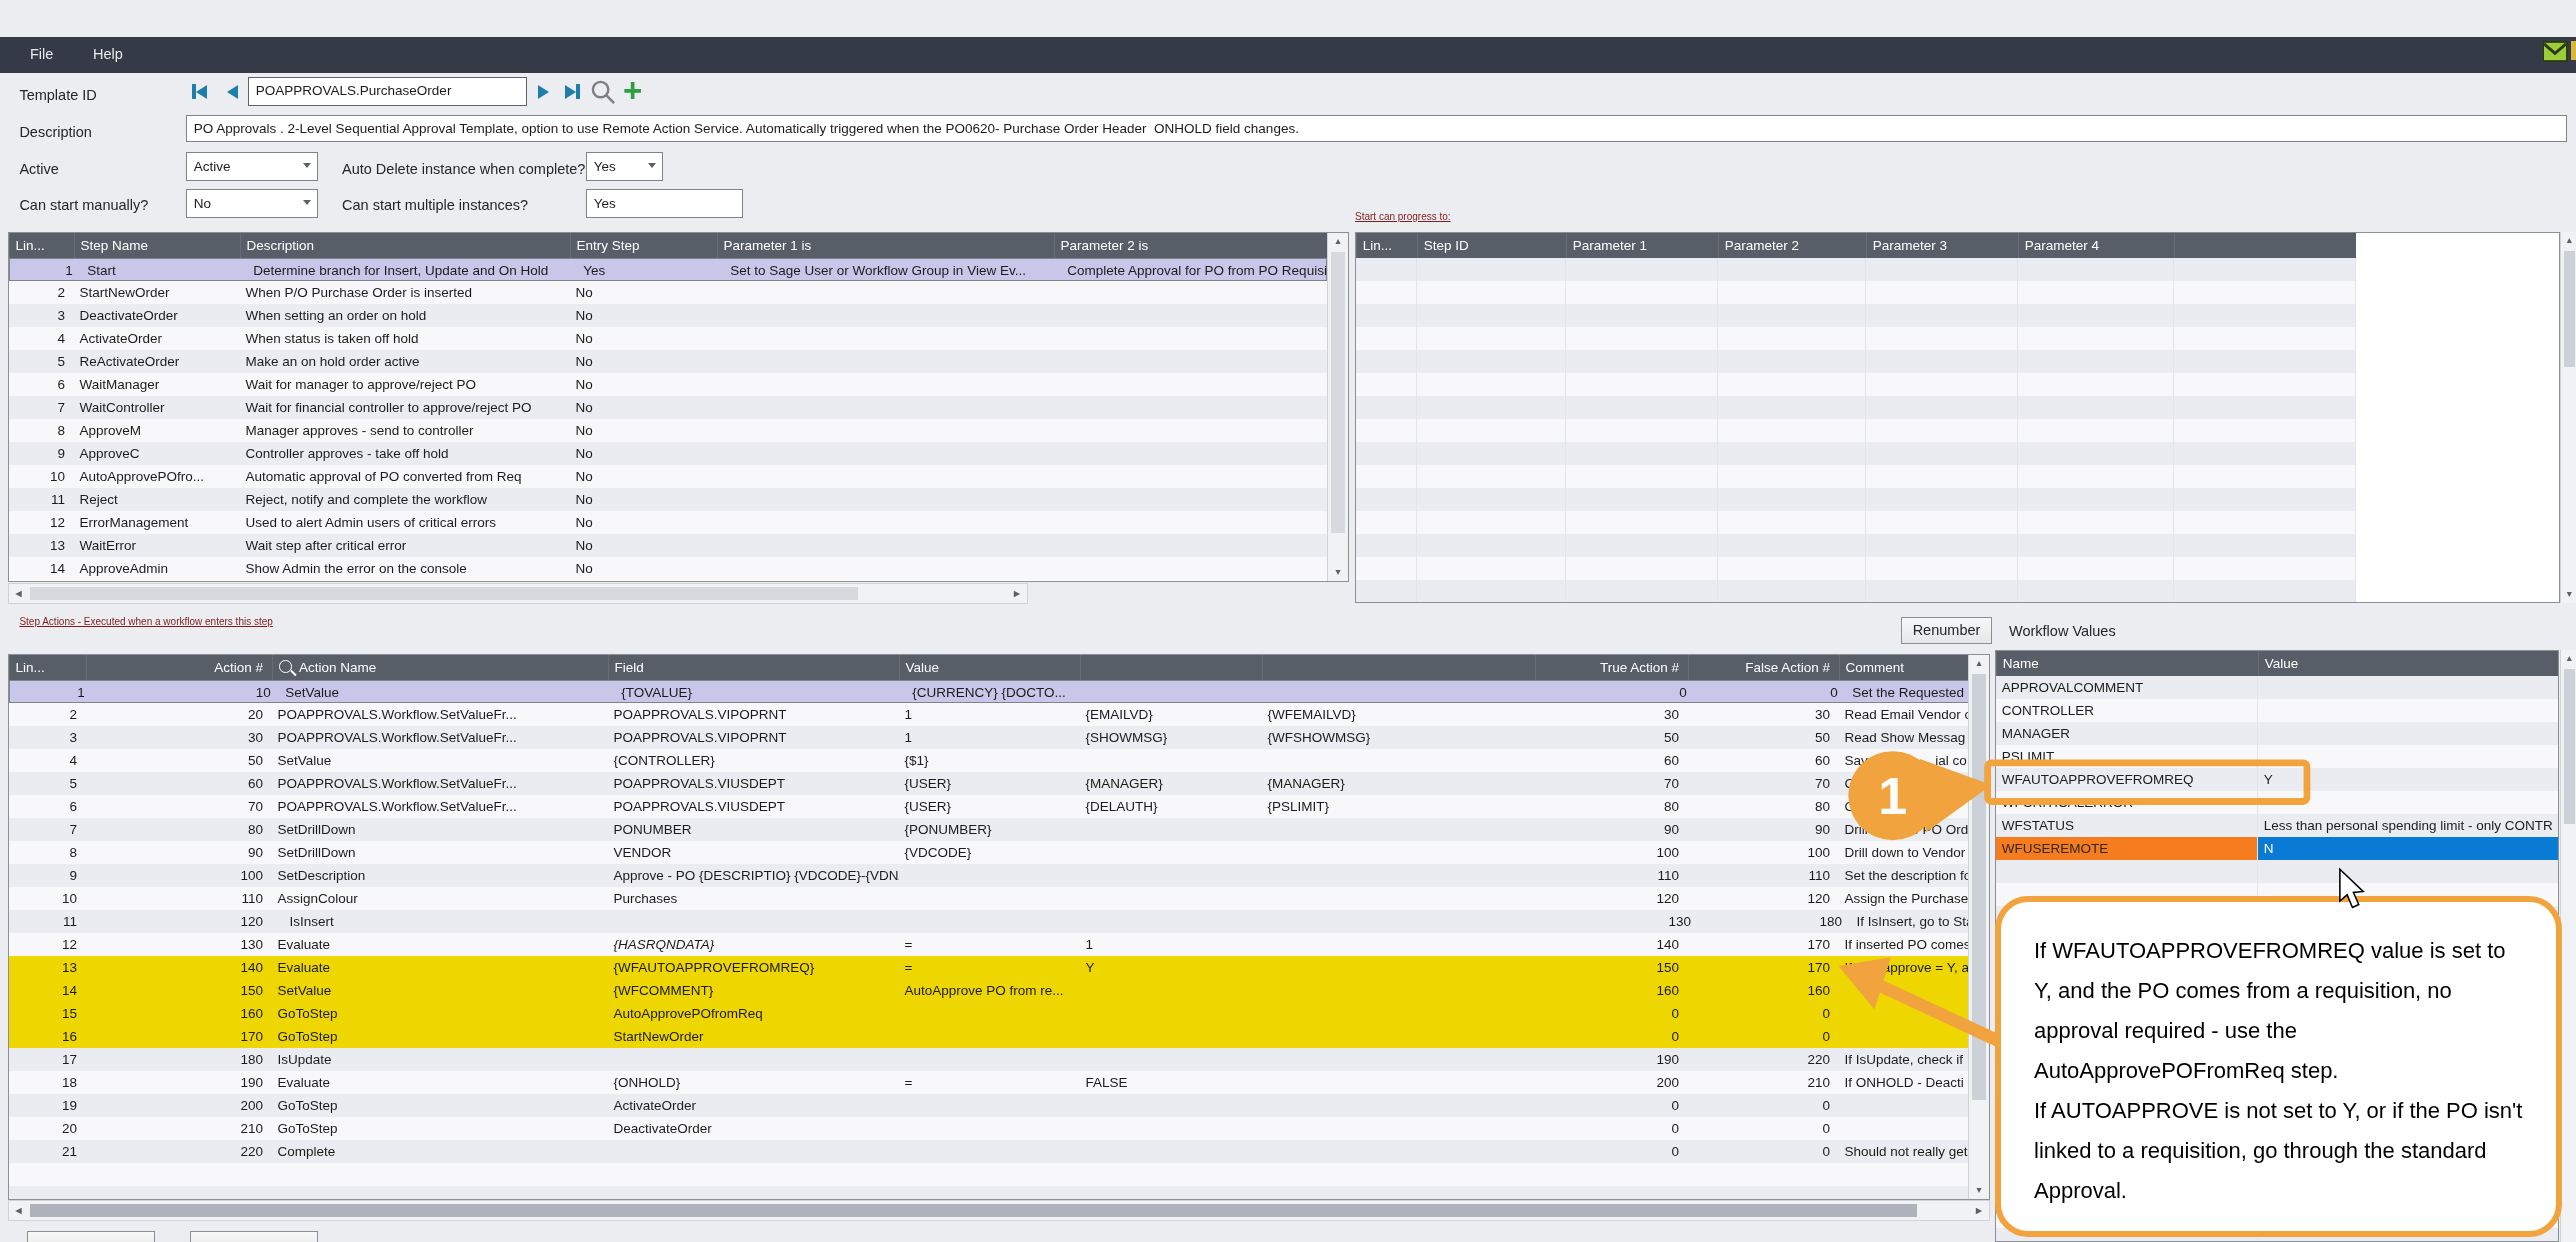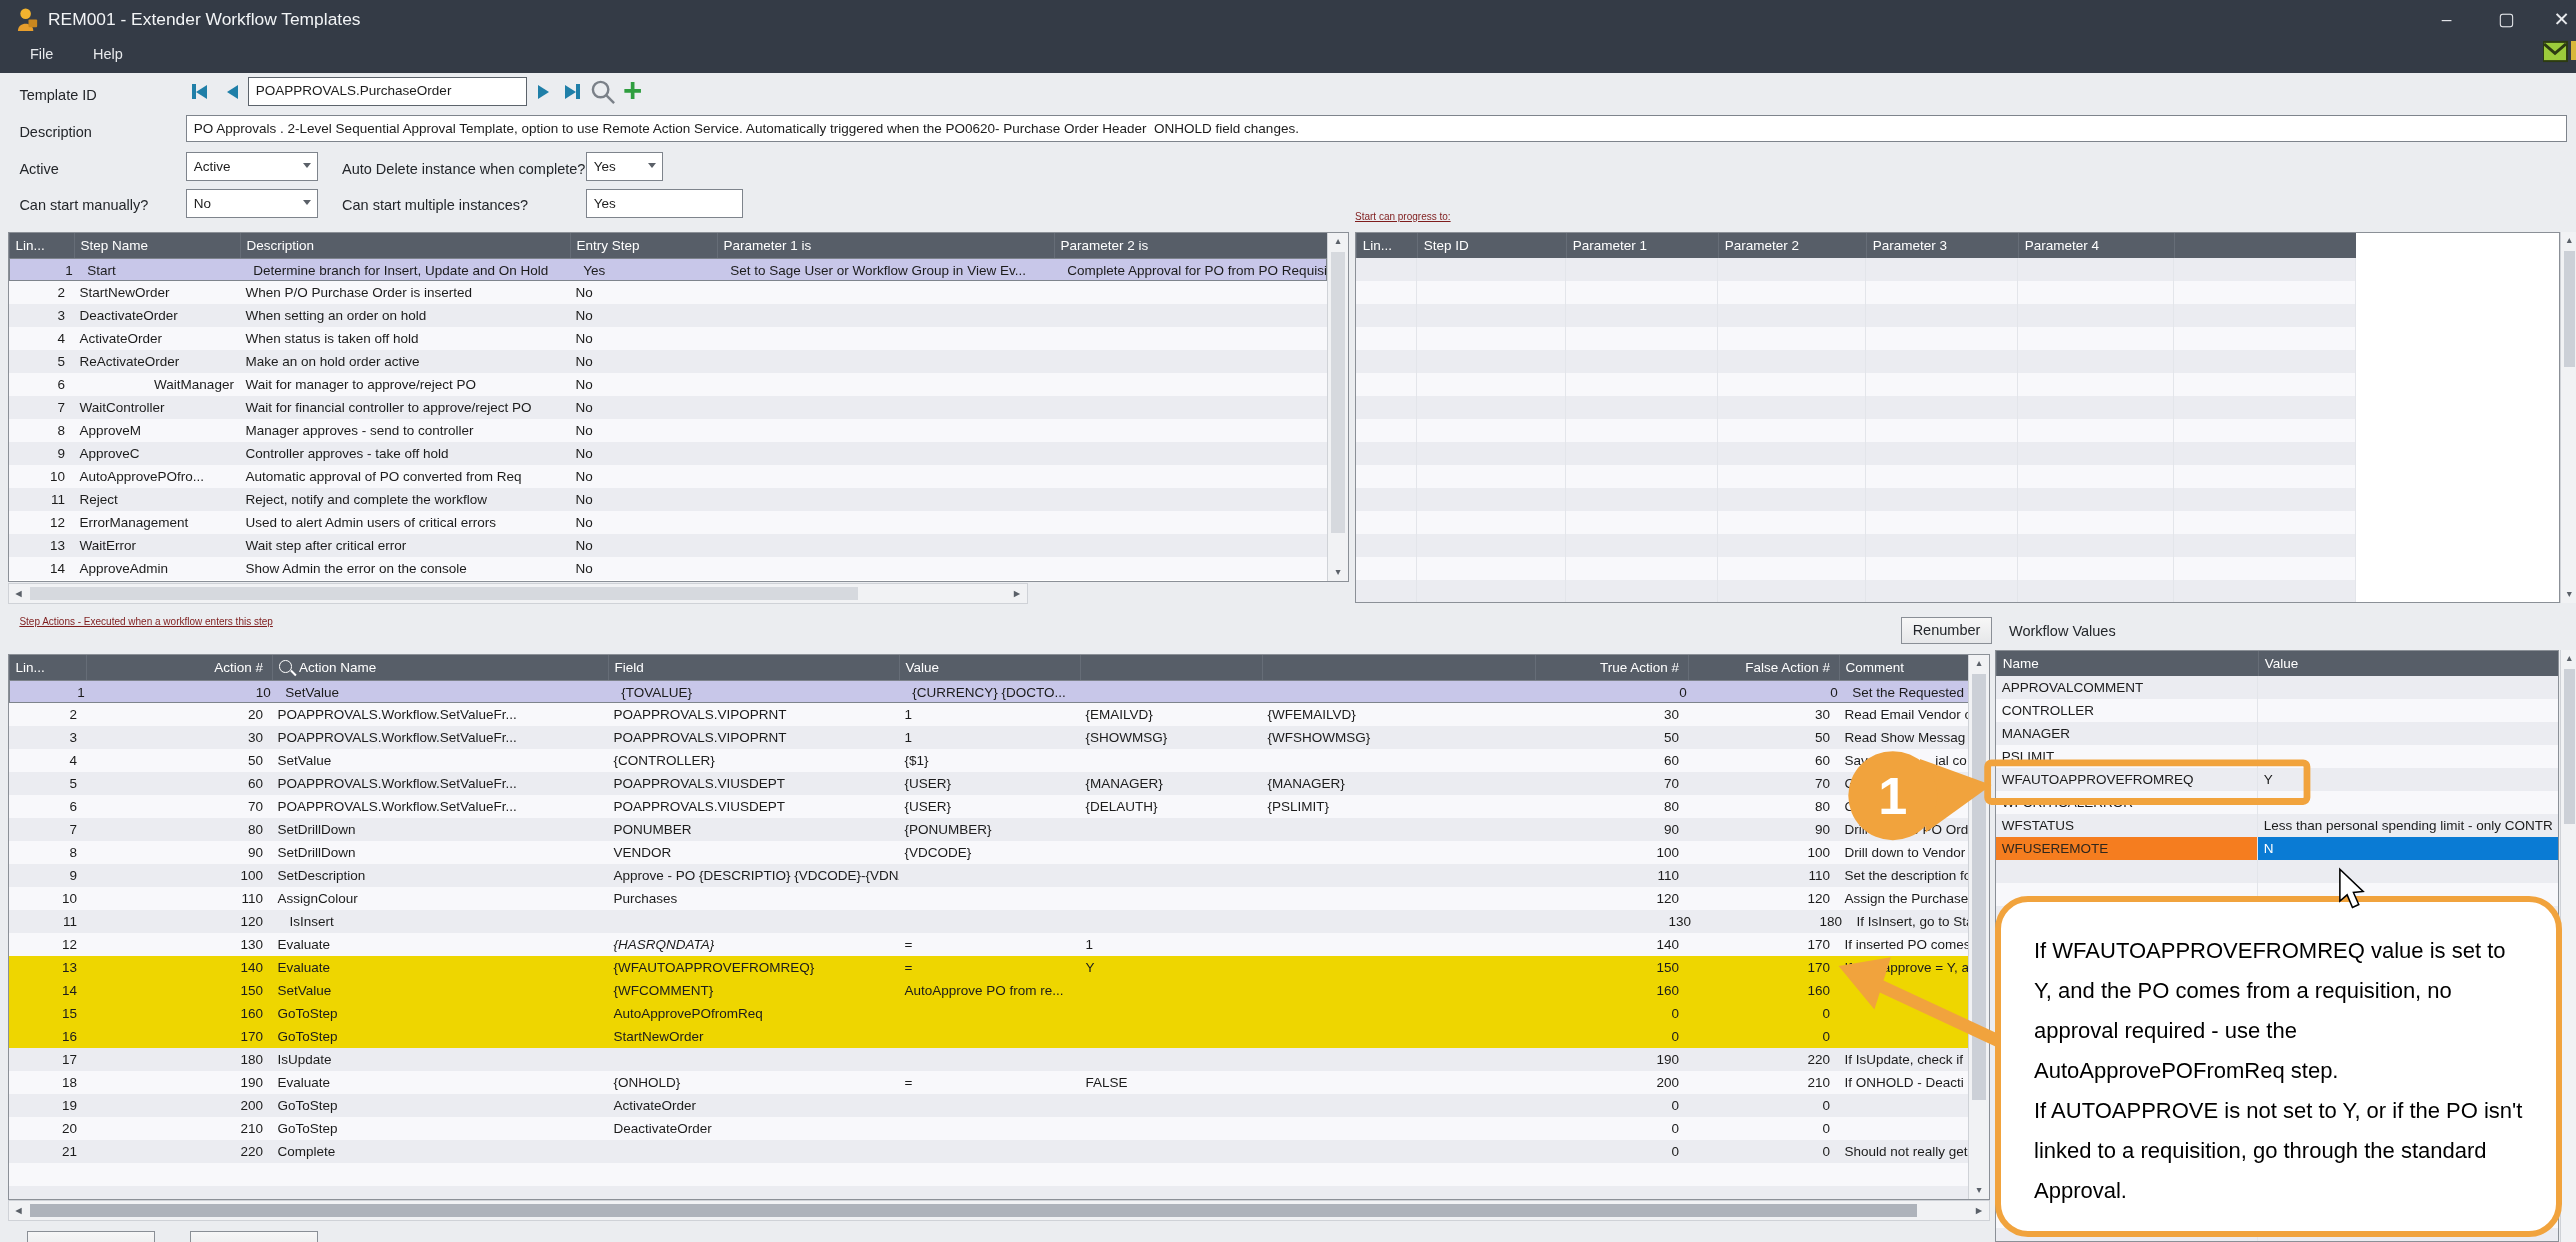--- a/index.html
+++ b/index.html
@@ -57,31 +57,20 @@
   #callout-text{margin:29px 33px;font-size:22px;line-height:40px;color:#000;white-space:pre-line;}
   svg{position:absolute;left:0;top:0;}
   #ann{z-index:5;pointer-events:none;}
   #cur{z-index:8;pointer-events:none;}
 </style>
 </head>
 <body>
 
 <div id="screen">
 
-  <div class="abs" id="titlebar">
-    <svg class="abs" id="appicon" width="25" height="27" viewBox="0 0 26 28">
-      <circle cx="10" cy="8" r="5.5" fill="#f2b32f"></circle>
-      <path d="M2,26 C2,16 18,16 18,26 Z" fill="#e89f2d"></path>
-      <rect x="13" y="14" width="9" height="8" rx="1" fill="#c9871f"></rect>
-    </svg>
-    <div class="abs" id="titletext">REM001 - Extender Workflow Templates</div>
-    <div class="abs winbtn" style="left:2430px;">–</div>
-    <div class="abs winbtn" style="left:2490px;">▢</div>
-    <div class="abs winbtn" style="left:2545px;font-size:19.4px;">✕</div>
-  </div>
 
   <div class="abs" id="menubar">
     <div class="abs menuitem" style="left:30px;">File</div>
     <div class="abs menuitem" style="left:93px;">Help</div>
     <svg class="abs" style="left:2543px;top:2.9px;" width="25" height="23" viewBox="0 0 26 24">
       <rect x="0" y="2" width="25" height="20" fill="#9ccb3b" stroke="#2c3a12" stroke-width="2"></rect>
       <path d="M1,4 L12.5,14 L24,4" fill="none" stroke="#2c3a12" stroke-width="3"></path>
     </svg>
     <div class="abs" style="left:2571px;top:3.9px;width:4.8px;height:19.4px;background:#d8b73a;"></div>
   </div>
@@ -170,21 +159,21 @@
       <div class="grow dk" style="width: 1318px;">
         <div class="c ra" style="width: 65px;">5</div>
         <div class="c" style="width: 166px;">ReActivateOrder</div>
         <div class="c" style="width: 330px;">Make an on hold order active</div>
         <div class="c" style="width: 147px;">No</div>
         <div class="c" style="width: 337px;"></div>
         <div class="c" style="width: 273px;"></div>
       </div>
       <div class="grow lt" style="width: 1318px;">
         <div class="c ra" style="width: 65px;">6</div>
-        <div class="c" style="width: 166px; text-align: right;">WaitManager</div>
+        <div class="c" style="width: 166px;">WaitManager</div>
         <div class="c" style="width: 330px;">Wait for manager to approve/reject PO</div>
         <div class="c" style="width: 147px;">No</div>
         <div class="c" style="width: 337px;"></div>
         <div class="c" style="width: 273px;"></div>
       </div>
       <div class="grow dk" style="width: 1318px;">
         <div class="c ra" style="width: 65px;">7</div>
         <div class="c" style="width: 166px;">WaitController</div>
         <div class="c" style="width: 330px;">Wait for financial controller to approve/reject PO</div>
         <div class="c" style="width: 147px;">No</div>

